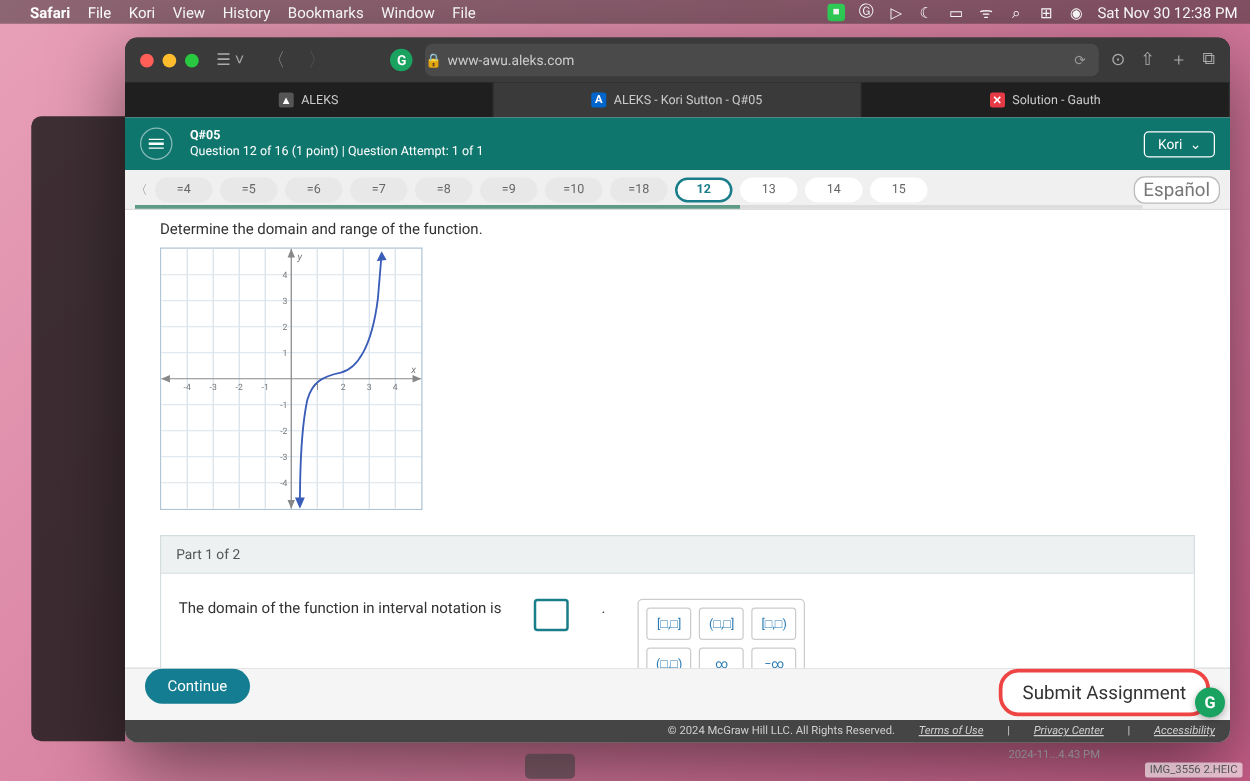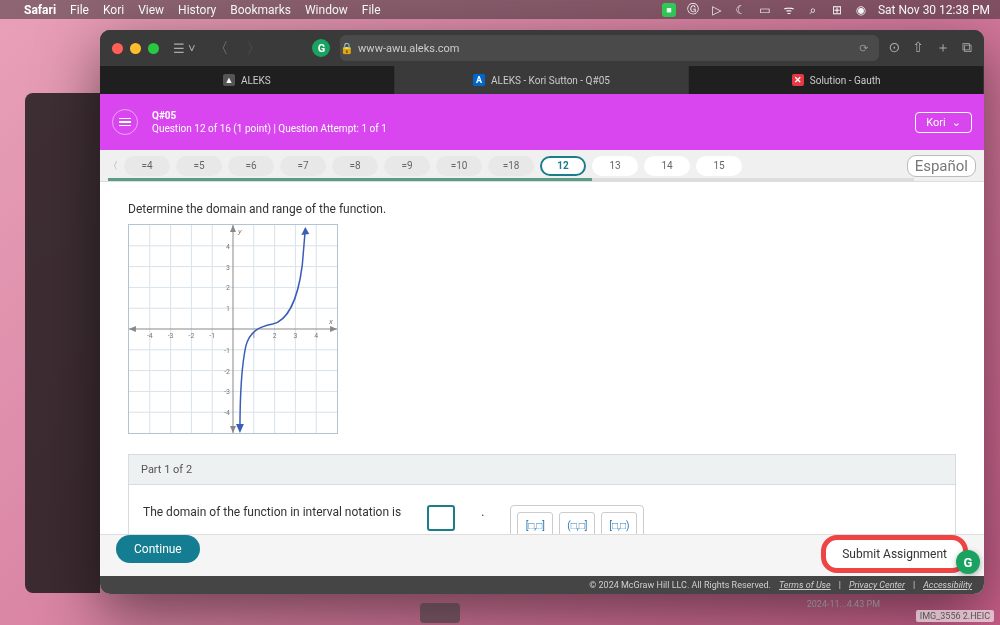--- a/index.html
+++ b/index.html
@@ -25,53 +25,53 @@
 .tab-row{height:28px;background:#1f1f1f;display:flex;}
 .tab{flex:1;display:flex;align-items:center;justify-content:center;gap:6px;font-size:10px;color:#ccc;border-right:1px solid #333;}
 .tab.active{background:#3a3a3a;}
 .fav{width:12px;height:12px;display:inline-flex;align-items:center;justify-content:center;font-size:9px;}
 .fav.blue{background:#0066cc;color:#fff;border-radius:2px;font-weight:bold;}
 .fav.red{background:#e63946;color:#fff;border-radius:2px;font-weight:bold;}
 .fav.plain{background:#555;color:#fff;border-radius:2px;}
 
 .content{position:absolute;top:64px;left:0;right:0;bottom:0;background:#fff;display:flex;flex-direction:column;}
 
-.green-hdr{height:56px;background:#d946ef;display:flex;align-items:center;padding:0 12px;color:#fff;}
+.green-hdr{height:42px;background:#0f766e;display:flex;align-items:center;padding:0 12px;color:#fff;}
 .ham{width:26px;height:26px;border:1px solid rgba(255,255,255,0.5);border-radius:50%;display:flex;flex-direction:column;align-items:center;justify-content:center;gap:2px;margin-right:14px;}
 .ham span{width:12px;height:1.5px;background:#fff;}
 .hdr-text{font-size:10px;line-height:1.35;}
 .hdr-text .l1{font-weight:bold;}
 .user-chip{margin-left:auto;border:1px solid #fff;border-radius:4px;padding:3px 10px;font-size:11px;display:flex;align-items:center;gap:6px;}
 
 .qnav-row{height:32px;background:#f0f0f0;display:flex;align-items:center;padding:0 8px;gap:6px;position:relative;border-bottom:1px solid #ddd;}
 .qnav-arr{width:10px;color:#888;font-size:10px;}
 .qpill{min-width:46px;height:20px;border-radius:11px;display:flex;align-items:center;justify-content:center;font-size:10px;background:#e8e8e8;color:#666;}
 .qpill.done::before{content:"= ";}
 .qpill.curr{background:#fff;border:2px solid #1a7d8a;color:#1a7d8a;font-weight:bold;}
 .qpill.future{background:#fff;color:#666;}
 .esp{margin-left:auto;font-size:15px;border:1px solid #bbb;border-radius:9px;padding:1px 7px;color:#777;background:#fff;}
 .progress-track{position:absolute;left:8px;right:70px;bottom:0;height:3px;background:#ddd;}
 .progress-fill{height:100%;width:60%;background:#5d9a87;}
 
-.main-scroll{flex:1;overflow:auto;padding:20px 28px 10px;}
+.main-scroll{flex:1;overflow:auto;padding:8px 28px 10px;}
 .qtext{font-size:12px;color:#333;margin-bottom:8px;}
 .graph-box{width:210px;height:210px;border:1px solid #b0c4d4;background:#fff;margin-bottom:16px;}
 
 .part-card{background:#edf1f2;border:1px solid #d6dde0;}
 .part-lbl{font-size:11px;color:#555;padding:8px 12px;}
 .part-body{background:#fff;border-top:1px solid #d6dde0;padding:20px 14px;display:flex;align-items:flex-start;gap:26px;font-size:12px;color:#333;}
 .ans-input{width:28px;height:26px;border:2px solid #1a7d8a;border-radius:3px;}
 .palette{border:1px solid #ccc;border-radius:4px;padding:6px;display:grid;grid-template-columns:repeat(3,36px);gap:6px;}
 .pbtn{width:36px;height:26px;border:1px solid #ccc;border-radius:3px;display:flex;align-items:center;justify-content:center;font-size:10px;color:#2a7bb5;background:#fff;}
 
 .bottom-bar{height:42px;background:#f5f5f5;border-top:1px solid #ddd;display:flex;align-items:flex-start;padding:0 16px;}
 .cont-btn{background:#147d91;color:#fff;border:none;border-radius:16px;padding:7px 18px;font-size:12px;}
-.submit-btn{margin-left:auto;background:#fff;border:5px solid #ef4444;border-radius:16px;padding:7px 16px;font-size:12px;color:#333;}
-
-.footer-bar{height:18px;background:#454545;color:#d0d0d0;font-size:9px;display:flex;align-items:center;justify-content:flex-end;padding:0 12px;gap:8px;}
+.submit-btn{margin-left:auto;background:#fff;border:3px solid #ef4444;border-radius:16px;padding:7px 16px;font-size:15px;color:#333;}
+
+.footer-bar{height:18px;background:#454545;color:#d0d0d0;font-size:9px;display:flex;align-items:center;justify-content:flex-end;padding:0 12px;gap:19px;}
 .footer-bar a{color:#d0d0d0;text-decoration:underline;font-style:italic;}
 
 .g-float{position:absolute;right:4px;bottom:20px;width:24px;height:24px;border-radius:50%;background:#1aa260;color:#fff;display:flex;align-items:center;justify-content:center;font-size:13px;font-weight:bold;box-shadow:0 2px 6px rgba(0,0,0,0.3);}
 
 .dark-strip{position:absolute;left:25px;top:93px;width:75px;height:500px;background:rgba(20,20,20,0.8);border-radius:8px 0 0 8px;}
 
 .dock-hint{position:absolute;bottom:2px;left:420px;width:40px;height:20px;background:rgba(60,60,60,0.6);border-radius:4px;}
 .img-label{position:absolute;bottom:3px;right:6px;font-size:9px;color:#555;background:rgba(255,255,255,0.6);padding:1px 4px;border-radius:2px;}
 .tstamp{position:absolute;bottom:16px;right:120px;font-size:9px;color:#888;}
 </style>

